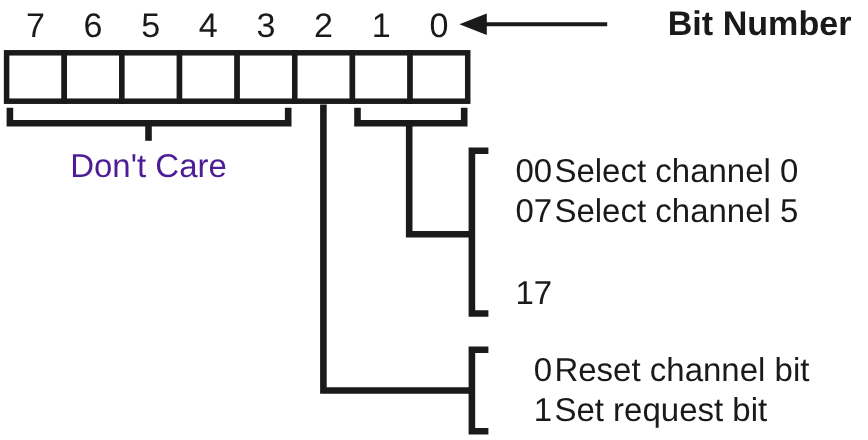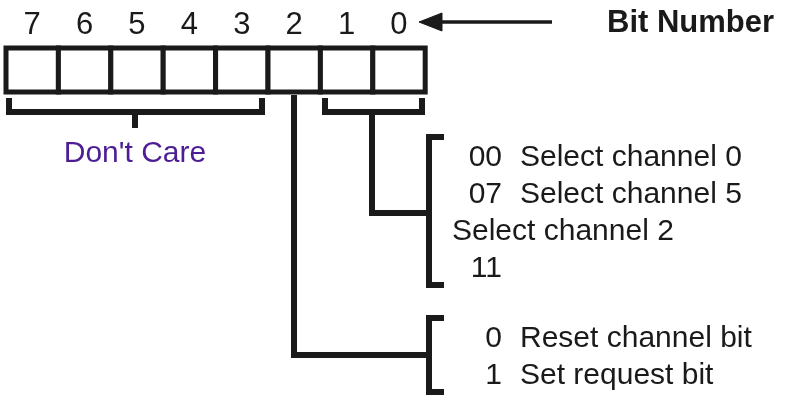--- a/index.html
+++ b/index.html
@@ -52,21 +52,20 @@
     white-space: nowrap;
     text-align: center;
     font-family: "Liberation Sans", sans-serif;
   }
   .legend-row {
     position: absolute;
     height: 37px;
     display: flex;
     align-items: center;
     white-space: nowrap;
-    gap: 16px;
   }
   .legend-code {
     width: 52px;
     text-align: right;
     font-size: 30px;
     line-height: 1;
     color: #1a1a1a;
     font-family: "Liberation Sans", sans-serif;
   }
   .legend-desc {
@@ -139,24 +138,23 @@
 
   <div class="legend-row" style="left:450px; top:137px;">
     <span class="legend-code">00</span>
     <span class="legend-desc">Select channel 0</span>
   </div>
   <div class="legend-row" style="left:450px; top:174px;">
     <span class="legend-code">07</span>
     <span class="legend-desc">Select channel 5</span>
   </div>
   <div class="legend-row" style="left:450px; top:211px;">
-    <span class="legend-desc">Select channel 2</span>
   </div>
   <div class="legend-row" style="left:450px; top:248px;">
-    <span class="legend-code">11</span>
+    <span class="legend-code">17</span>
   </div>
 
   <div class="legend-row" style="left:450px; top:318px;">
     <span class="legend-code">0</span>
     <span class="legend-desc">Reset channel bit</span>
   </div>
   <div class="legend-row" style="left:450px; top:355px;">
     <span class="legend-code">1</span>
     <span class="legend-desc">Set request bit</span>
   </div>

